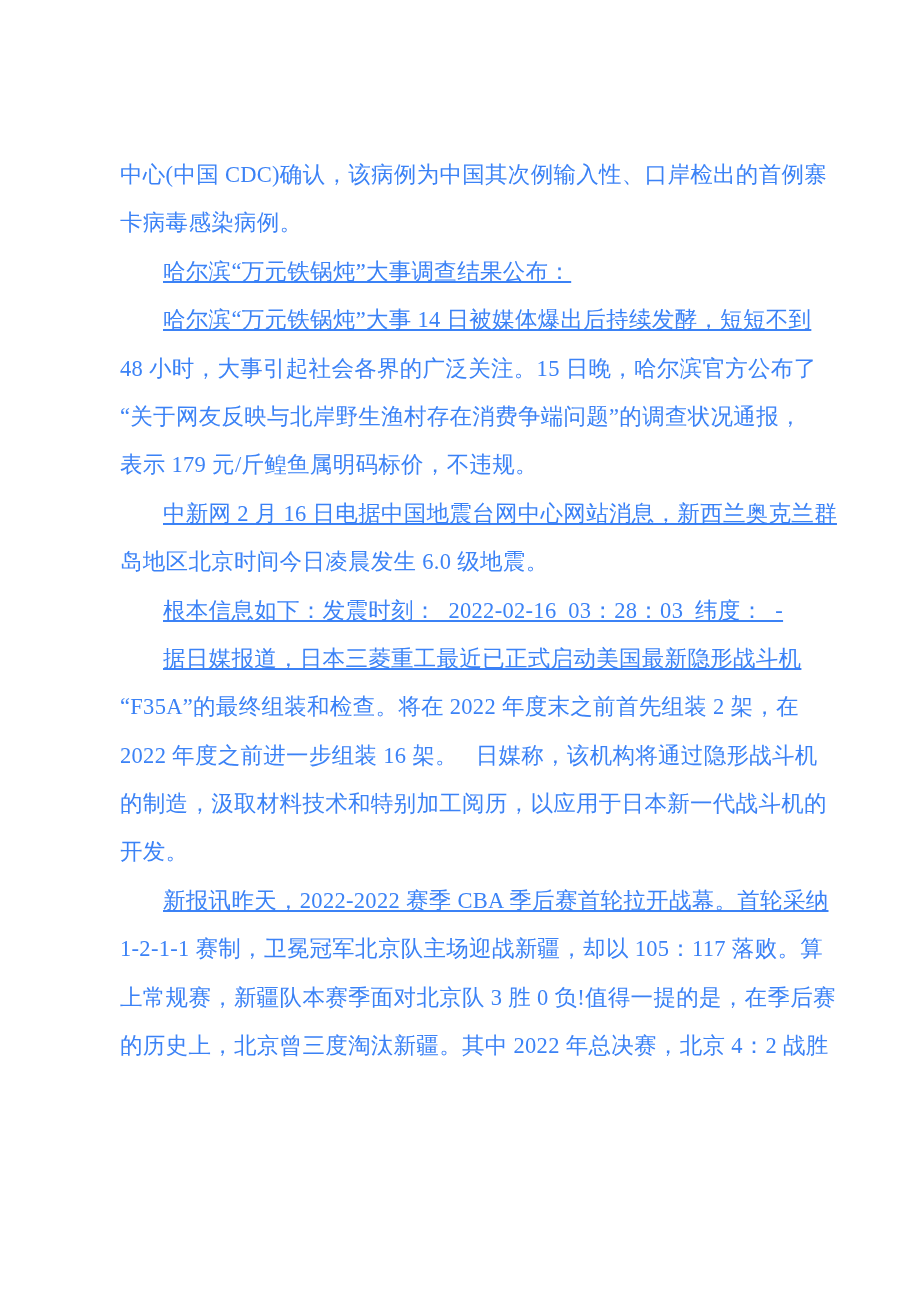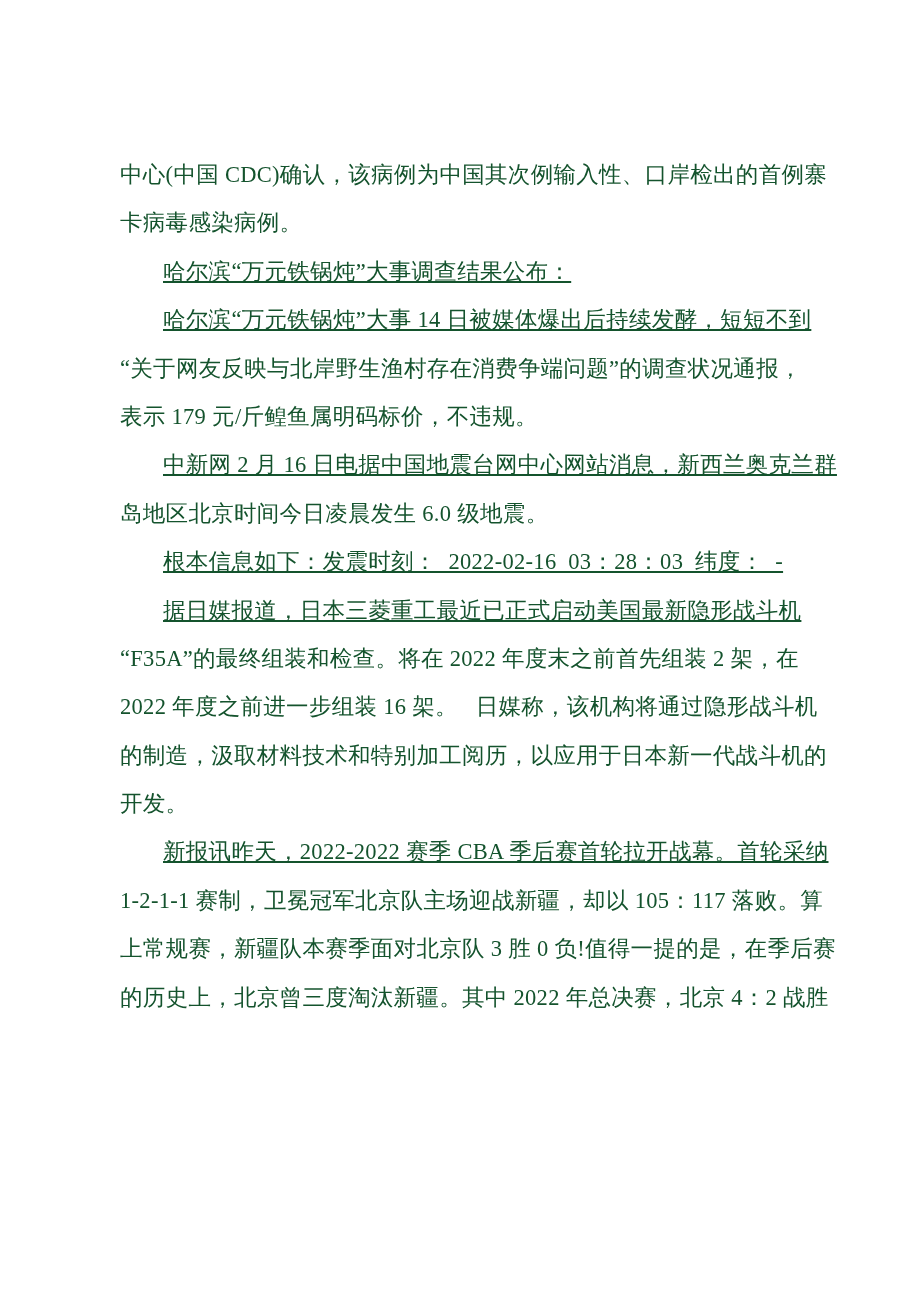--- a/index.html
+++ b/index.html
@@ -7,21 +7,21 @@
     padding: 0;
     background: #ffffff;
   }
   .page {
     position: relative;
     width: 920px;
     height: 1302px;
     background: #ffffff;
     overflow: hidden;
     font-family: "Liberation Serif", "DejaVu Serif", serif;
-    color: #14532d;
+    color: #3b82f6;
   }
   .doc {
     position: absolute;
     left: 120px;
     top: 151px;
     width: 680px;
   }
   .para {
     margin: 0;
     padding: 0;
@@ -49,20 +49,21 @@
       <span class="line">中心(中国 CDC)确认，该病例为中国其次例输入性、口岸检出的首例寨</span>
       <span class="line">卡病毒感染病例。</span>
     </div>
 
     <div class="para">
       <span class="line indent">哈尔滨“万元铁锅炖”大事调查结果公布：</span>
     </div>
 
     <div class="para">
       <span class="line indent">哈尔滨“万元铁锅炖”大事 14 日被媒体爆出后持续发酵，短短不到</span>
+      <span class="line">48 小时，大事引起社会各界的广泛关注。15 日晚，哈尔滨官方公布了</span>
       <span class="line">“关于网友反映与北岸野生渔村存在消费争端问题”的调查状况通报，</span>
       <span class="line">表示 179 元/斤鳇鱼属明码标价，不违规。</span>
     </div>
 
     <div class="para">
       <span class="line indent">中新网 2 月 16 日电据中国地震台网中心网站消息，新西兰奥克兰群</span>
       <span class="line">岛地区北京时间今日凌晨发生 6.0 级地震。</span>
     </div>
 
     <div class="para">

